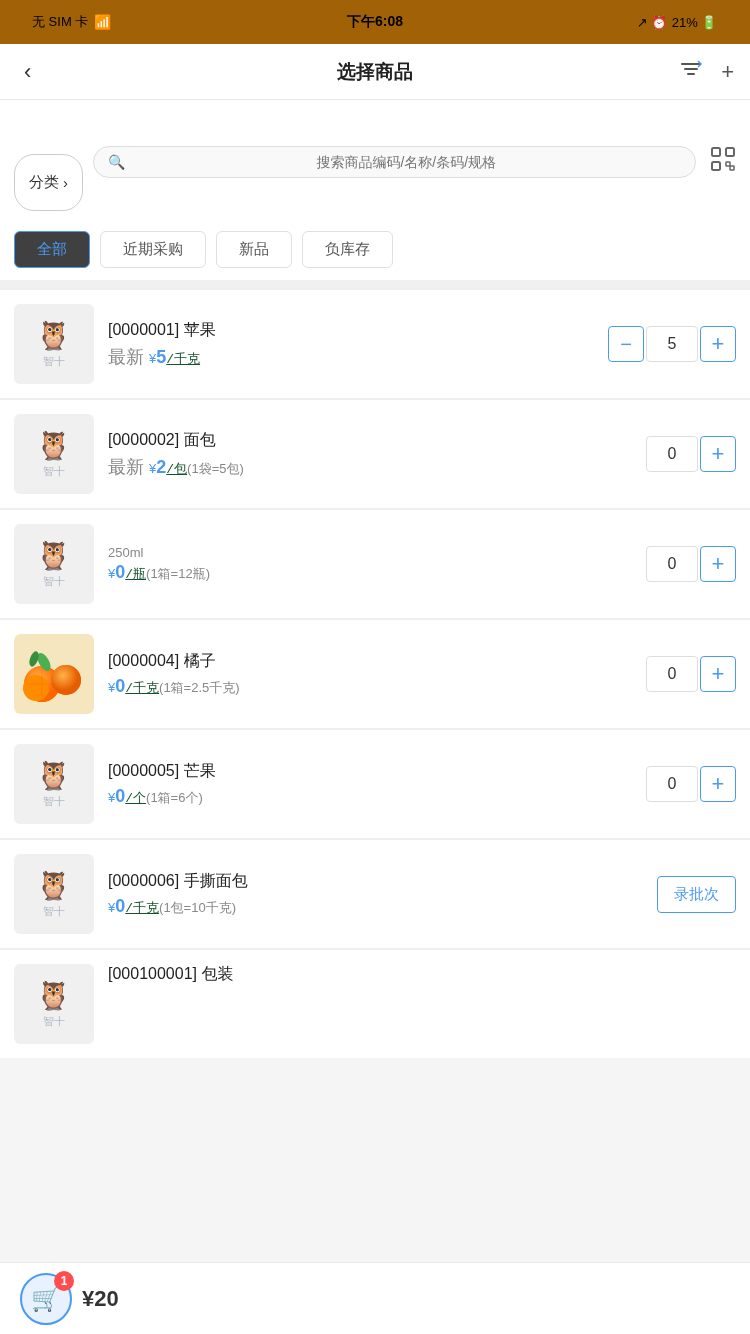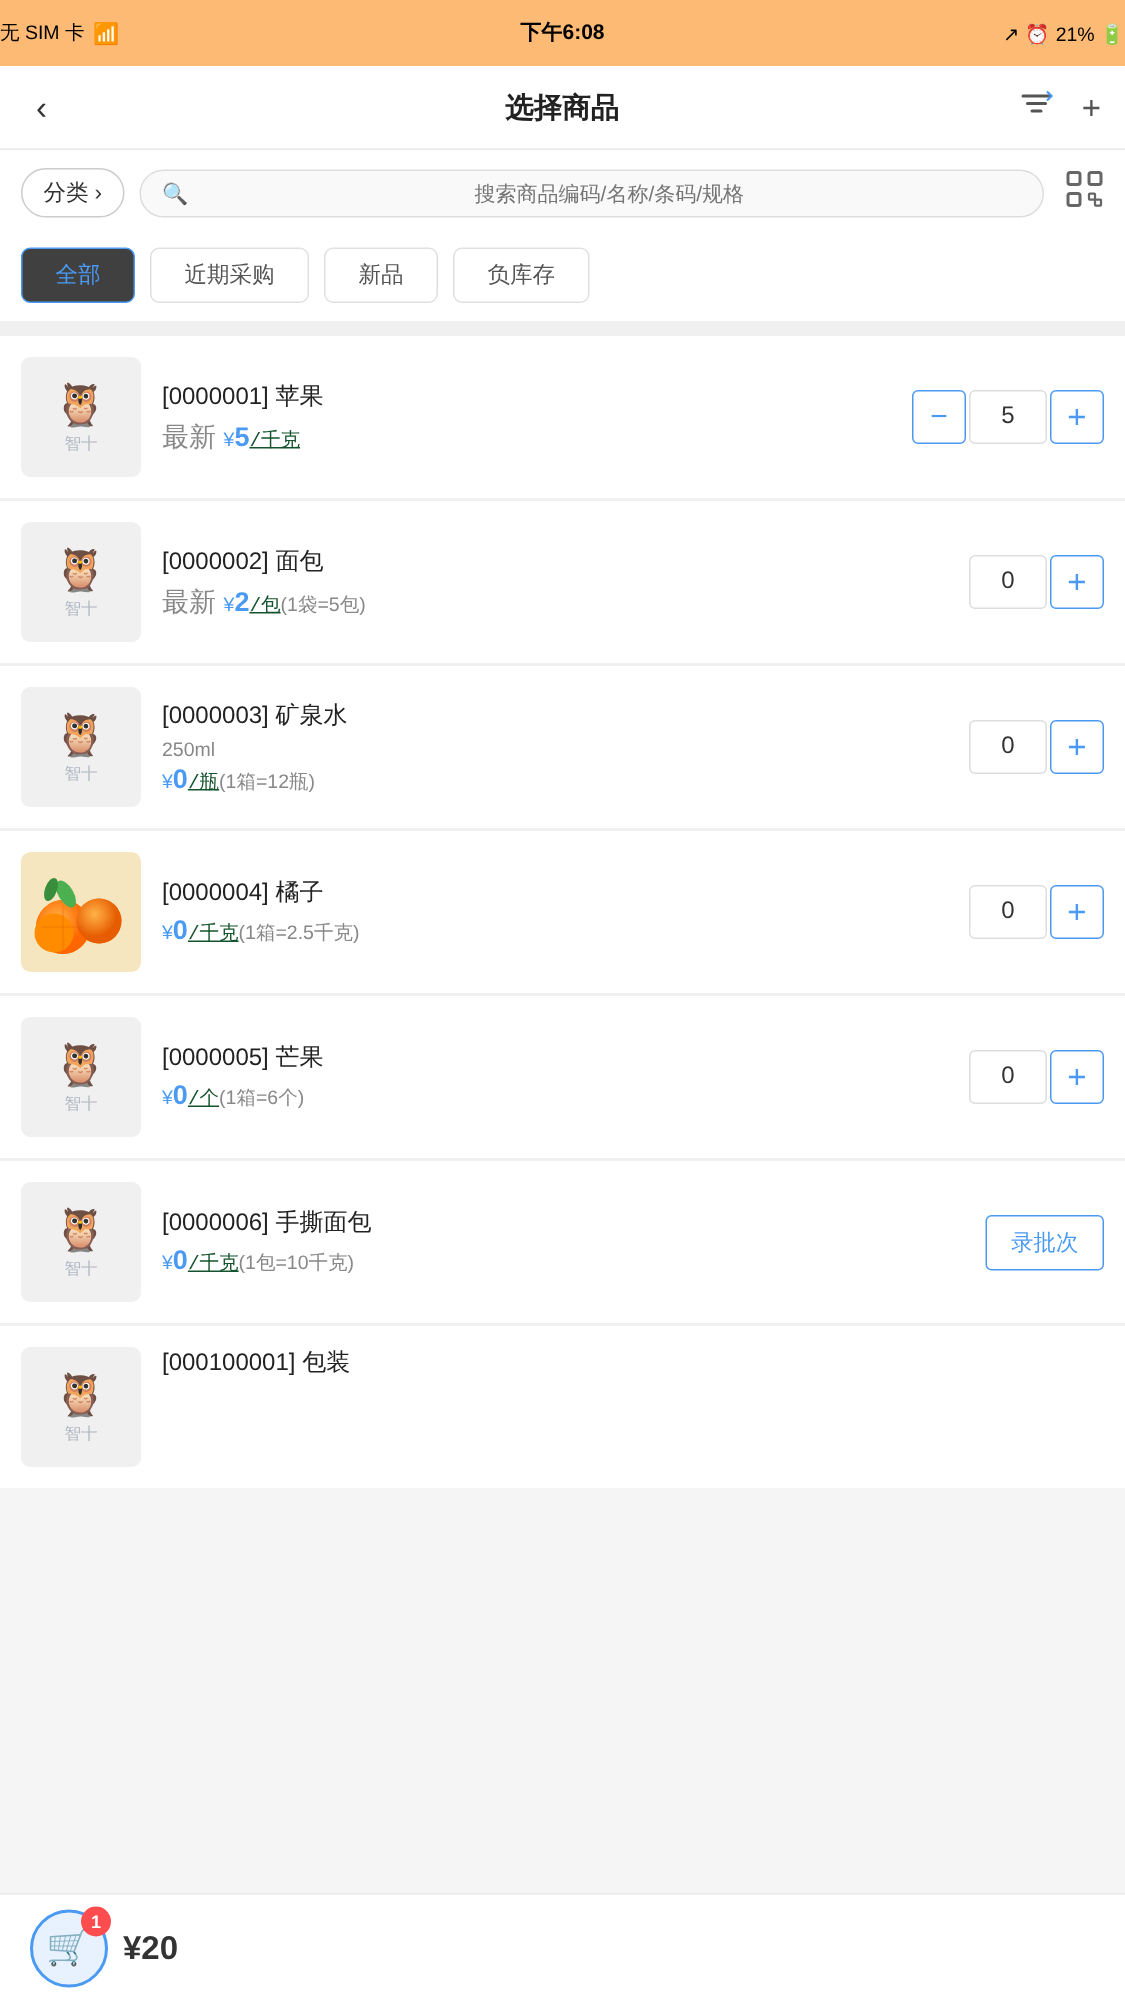--- a/index.html
+++ b/index.html
@@ -7,26 +7,26 @@
     body {
       font-family: -apple-system, 'PingFang SC', 'Helvetica Neue', Arial, sans-serif;
       background: #f5f5f5;
       width: 750px;
       min-height: 1334px;
       overflow-x: hidden;
     }
 
     
     .status-bar {
-      background: #fdba74;
+      background: #a16207;
       height: 44px;
       display: flex;
       align-items: center;
       justify-content: space-between;
-      padding: 0 0;
+      padding: 0 32px;
       font-size: 14px;
       font-weight: 500;
       text-align: right;
     }
     .status-left {
       display: flex;
       align-items: center;
       gap: 6px;
       font-size: 13px;
     }
@@ -84,29 +84,30 @@
     .filter-row {
       background: #fff;
       padding: 12px 14px;
       display: flex;
       align-items: center;
       gap: 10px;
     }
     .category-btn {
       border: 1px solid #ccc;
       border-radius: 20px;
-      padding: 6px 14px;
+      padding: 18px 14px;
       font-size: 15px;
       color: #333;
       background: #fff;
       white-space: nowrap;
       cursor: pointer;
       display: flex;
       align-items: center;
       gap: 4px;
+      margin-top: 42px;
     }
     .search-box {
       flex: 1;
       border: 1px solid #ddd;
       border-radius: 20px;
       padding: 7px 14px;
       font-size: 14px;
       color: #aaa;
       background: #f9f9f9;
       display: flex;
@@ -486,21 +487,20 @@
   </div>
 
   <div class="product-item">
     <div class="product-img">
       <div class="placeholder-icon">
         <span class="owl-icon">🦉</span>
         <span class="owl-text">智十</span>
       </div>
     </div>
     <div class="product-info">
-      <div class="product-name">[0000003] 矿泉水</div>
       <div class="product-spec">250ml</div>
       <div class="product-price">
         <span class="price-currency">¥</span><span class="price-value">0</span><span class="price-unit">/瓶</span><span class="price-extra">(1箱=12瓶)</span>
       </div>
     </div>
     <div class="qty-control">
       <input class="qty-input" type="text" value="0" style="">
       <button class="qty-btn">+</button>
     </div>
   </div>

